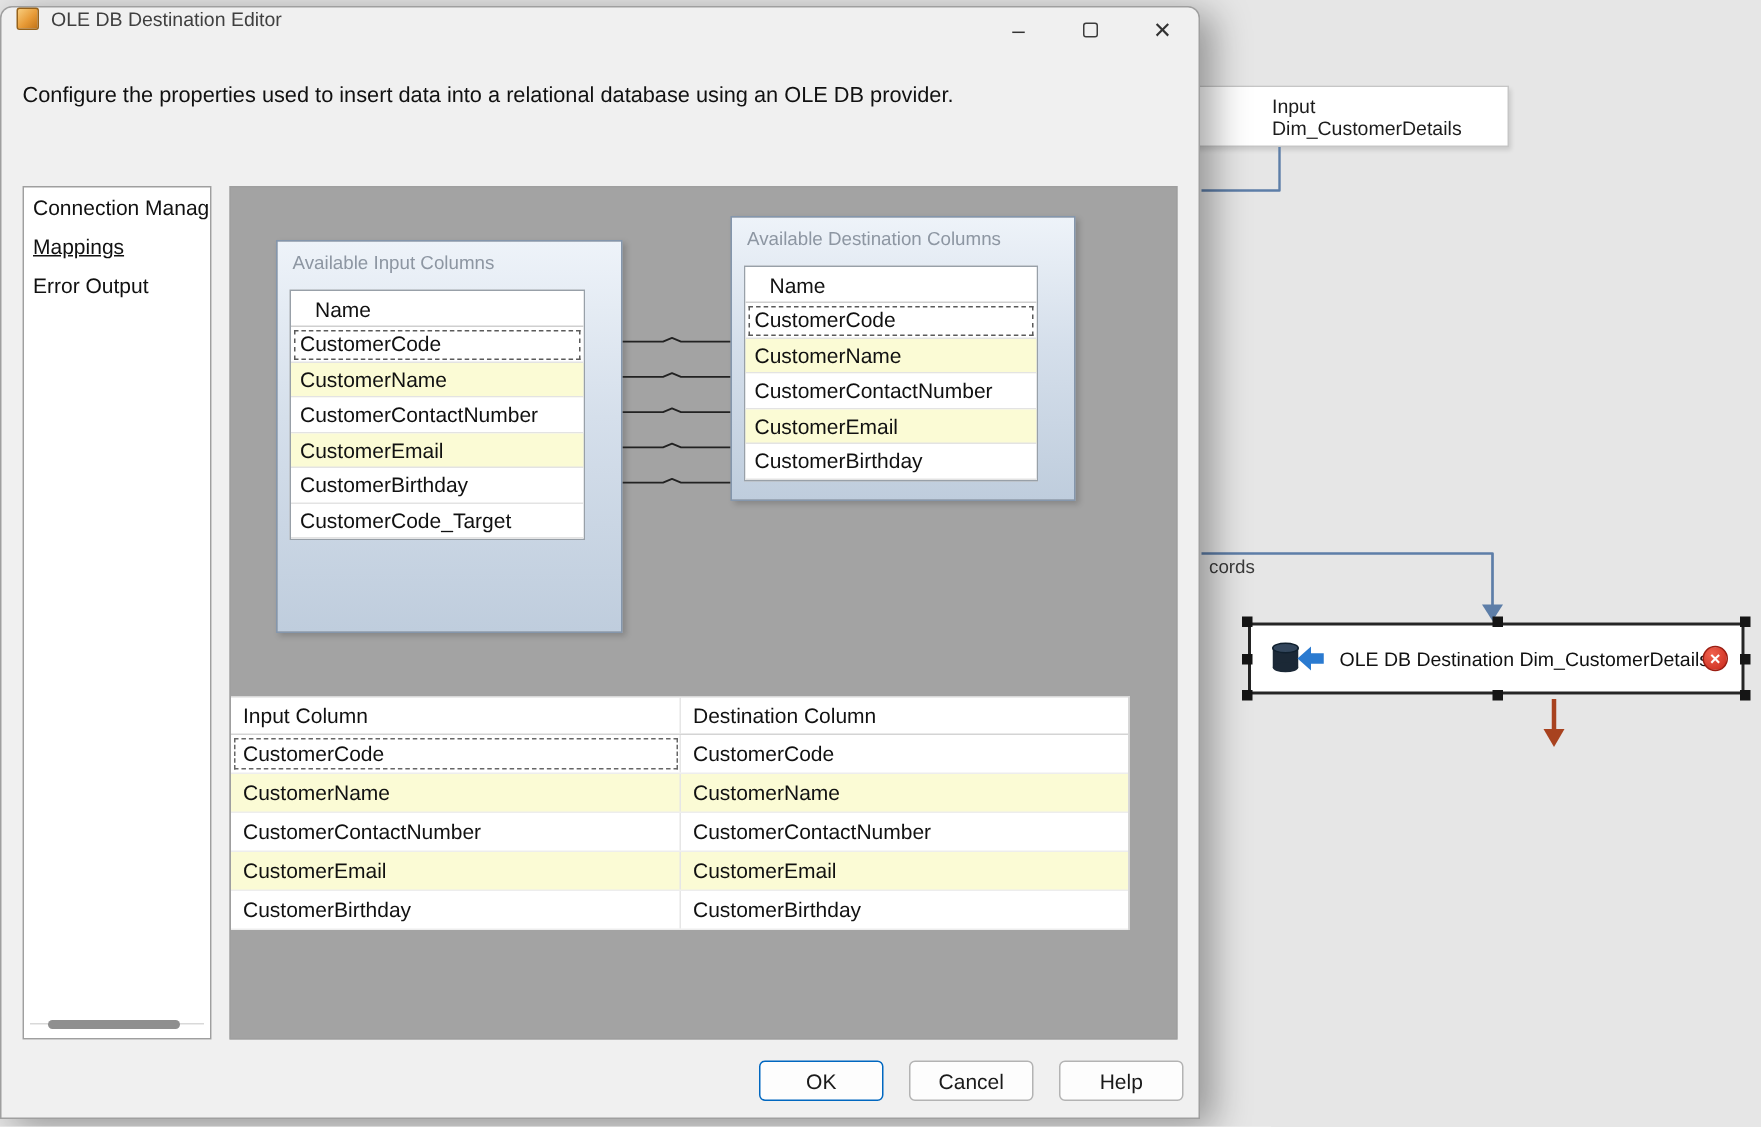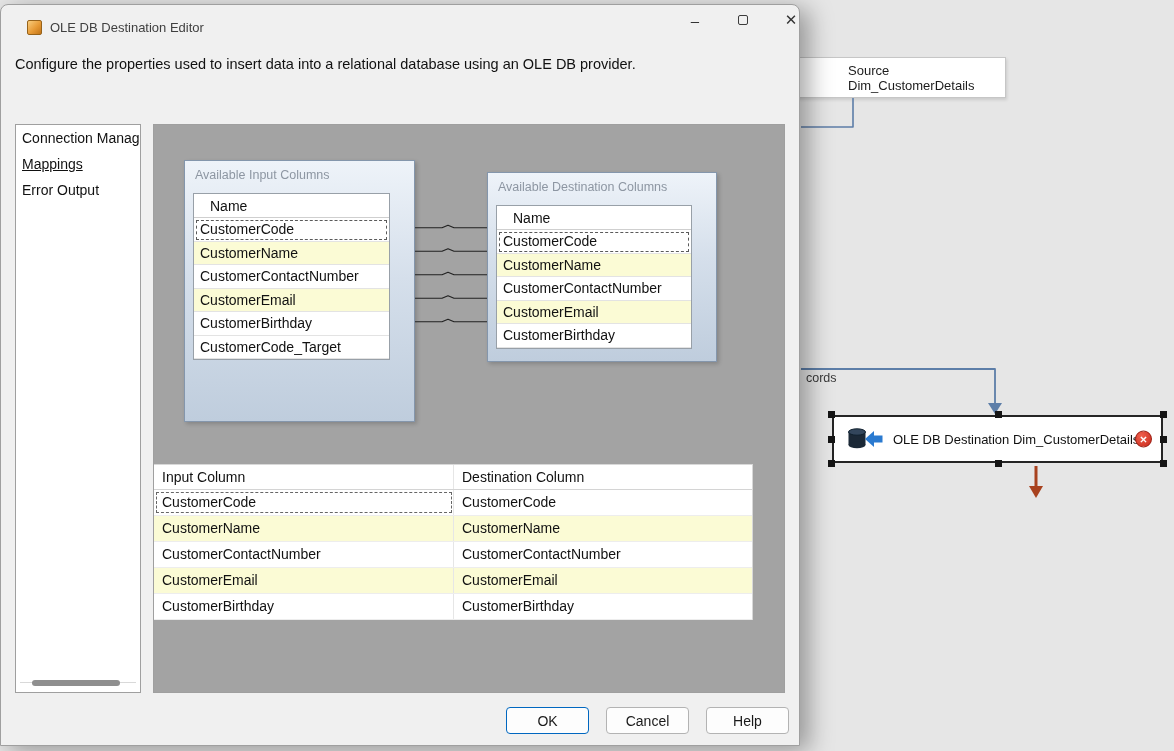--- a/index.html
+++ b/index.html
@@ -43,21 +43,21 @@
   }
 
   
   .dialog {
     position: absolute; left: 0; top: 4px; width: 800px; height: 742px;
     background: #f0f0f0; border: 1px solid #9f9f9f;
     border-radius: 8px 8px 0 0;
     box-shadow: 9px 5px 24px rgba(0,0,0,0.35);
     z-index: 10;
   }
-  .titlebar { position: absolute; left: 0; top: 0; width: 100%; height: 30px; display: flex; align-items: flex-end; padding-left: 10px; margin-left: 16px; }
+  .titlebar { position: absolute; left: 0; top: 0; width: 100%; height: 30px; display: flex; align-items: flex-start; padding-left: 10px; }
   .app-icon {
     width: 15px; height: 15px; margin-right: 8px; border-radius: 2px;
     background: linear-gradient(135deg, #f8cd7d, #e79a36 55%, #c27417);
     border: 1px solid #96621a;
   }
   .title-text { font-size: 13px; color: #3f3f3f; }
   .caption-buttons { margin-left: auto; display: flex; height: 100%; }
   .cap-btn { width: 48px; height: 100%; display: flex; align-items: center; justify-content: center; font-size: 15px; color: #333; }
   .max-glyph { width: 10px; height: 10px; border: 1.5px solid #3c3c3c; border-radius: 2px; }
 
@@ -71,21 +71,21 @@
 
   .main { position: absolute; left: 152px; top: 119px; width: 632px; height: 569px; background: #a3a3a3; border: 1px solid #9f9f9f; }
 
   .colbox {
     position: absolute;
     background: linear-gradient(180deg, #eef3f9 0%, #d5dfeb 45%, #bfcddd 100%);
     border: 1px solid #8496ac;
     box-shadow: 2px 2px 4px rgba(0,0,0,0.18);
   }
   .colbox.input { left: 30px; top: 35px; width: 231px; height: 262px; }
-  .colbox.dest  { left: 333px; top: 47px; width: 230px; height: 190px; }
+  .colbox.dest  { left: 333px; top: 19px; width: 230px; height: 190px; }
   .colbox-title { padding: 7px 0 0 10px; font-size: 12.5px; color: #8d96a2; white-space: nowrap; overflow: hidden; }
   .collist { position: absolute; left: 8px; top: 32px; background: #fff; border: 1px solid #98a0a8; }
   .colbox.input .collist { width: 197px; }
   .colbox.dest  .collist { width: 196px; }
   .collist-header { height: 24px; line-height: 24px; padding-left: 16px; font-size: 14px; border-bottom: 1px solid #cfcfcf; background: #fff; }
   .colrow { height: 23.5px; line-height: 23.5px; padding-left: 6px; font-size: 14px; border-bottom: 1px solid #e3e3e3; background: #fff; white-space: nowrap; overflow: hidden; }
   .colrow.alt { background: #fbfbd5; }
   .colrow.focused { outline: 1.5px dashed #5a5a5a; outline-offset: -3px; }
 
   .map-lines { position: absolute; left: 261px; top: 0; width: 72px; height: 250px; }
@@ -107,21 +107,21 @@
     display: flex; align-items: center; justify-content: center;
   }
   .btn.ok { left: 505px; border-color: #0067c0; }
   .btn.cancel { left: 605px; }
   .btn.help { left: 705px; }
 </style>
 </head>
 <body>
 
 <div class="source-box">
-  <span>Source Dim_CustomerDetails</span>
+  <span>Input Dim_CustomerDetails</span>
 </div>
 
 <div class="annotation">cords</div>
 
 <svg class="canvas-svg" width="1174" height="751">
   <polyline points="853,98 853,127 801,127" fill="none" stroke="#5d7ea8" stroke-width="1.6" stroke-linejoin="round"></polyline>
   <polyline points="801,369 995,369 995,404" fill="none" stroke="#5d7ea8" stroke-width="1.8" stroke-linejoin="round"></polyline>
   <polygon points="988,403 1002,403 995,414" fill="#5d7ea8"></polygon>
   <line x1="1036" y1="466" x2="1036" y2="487" stroke="#a8421f" stroke-width="3"></line>
   <polygon points="1029,486 1043,486 1036,498" fill="#a8421f"></polygon>

